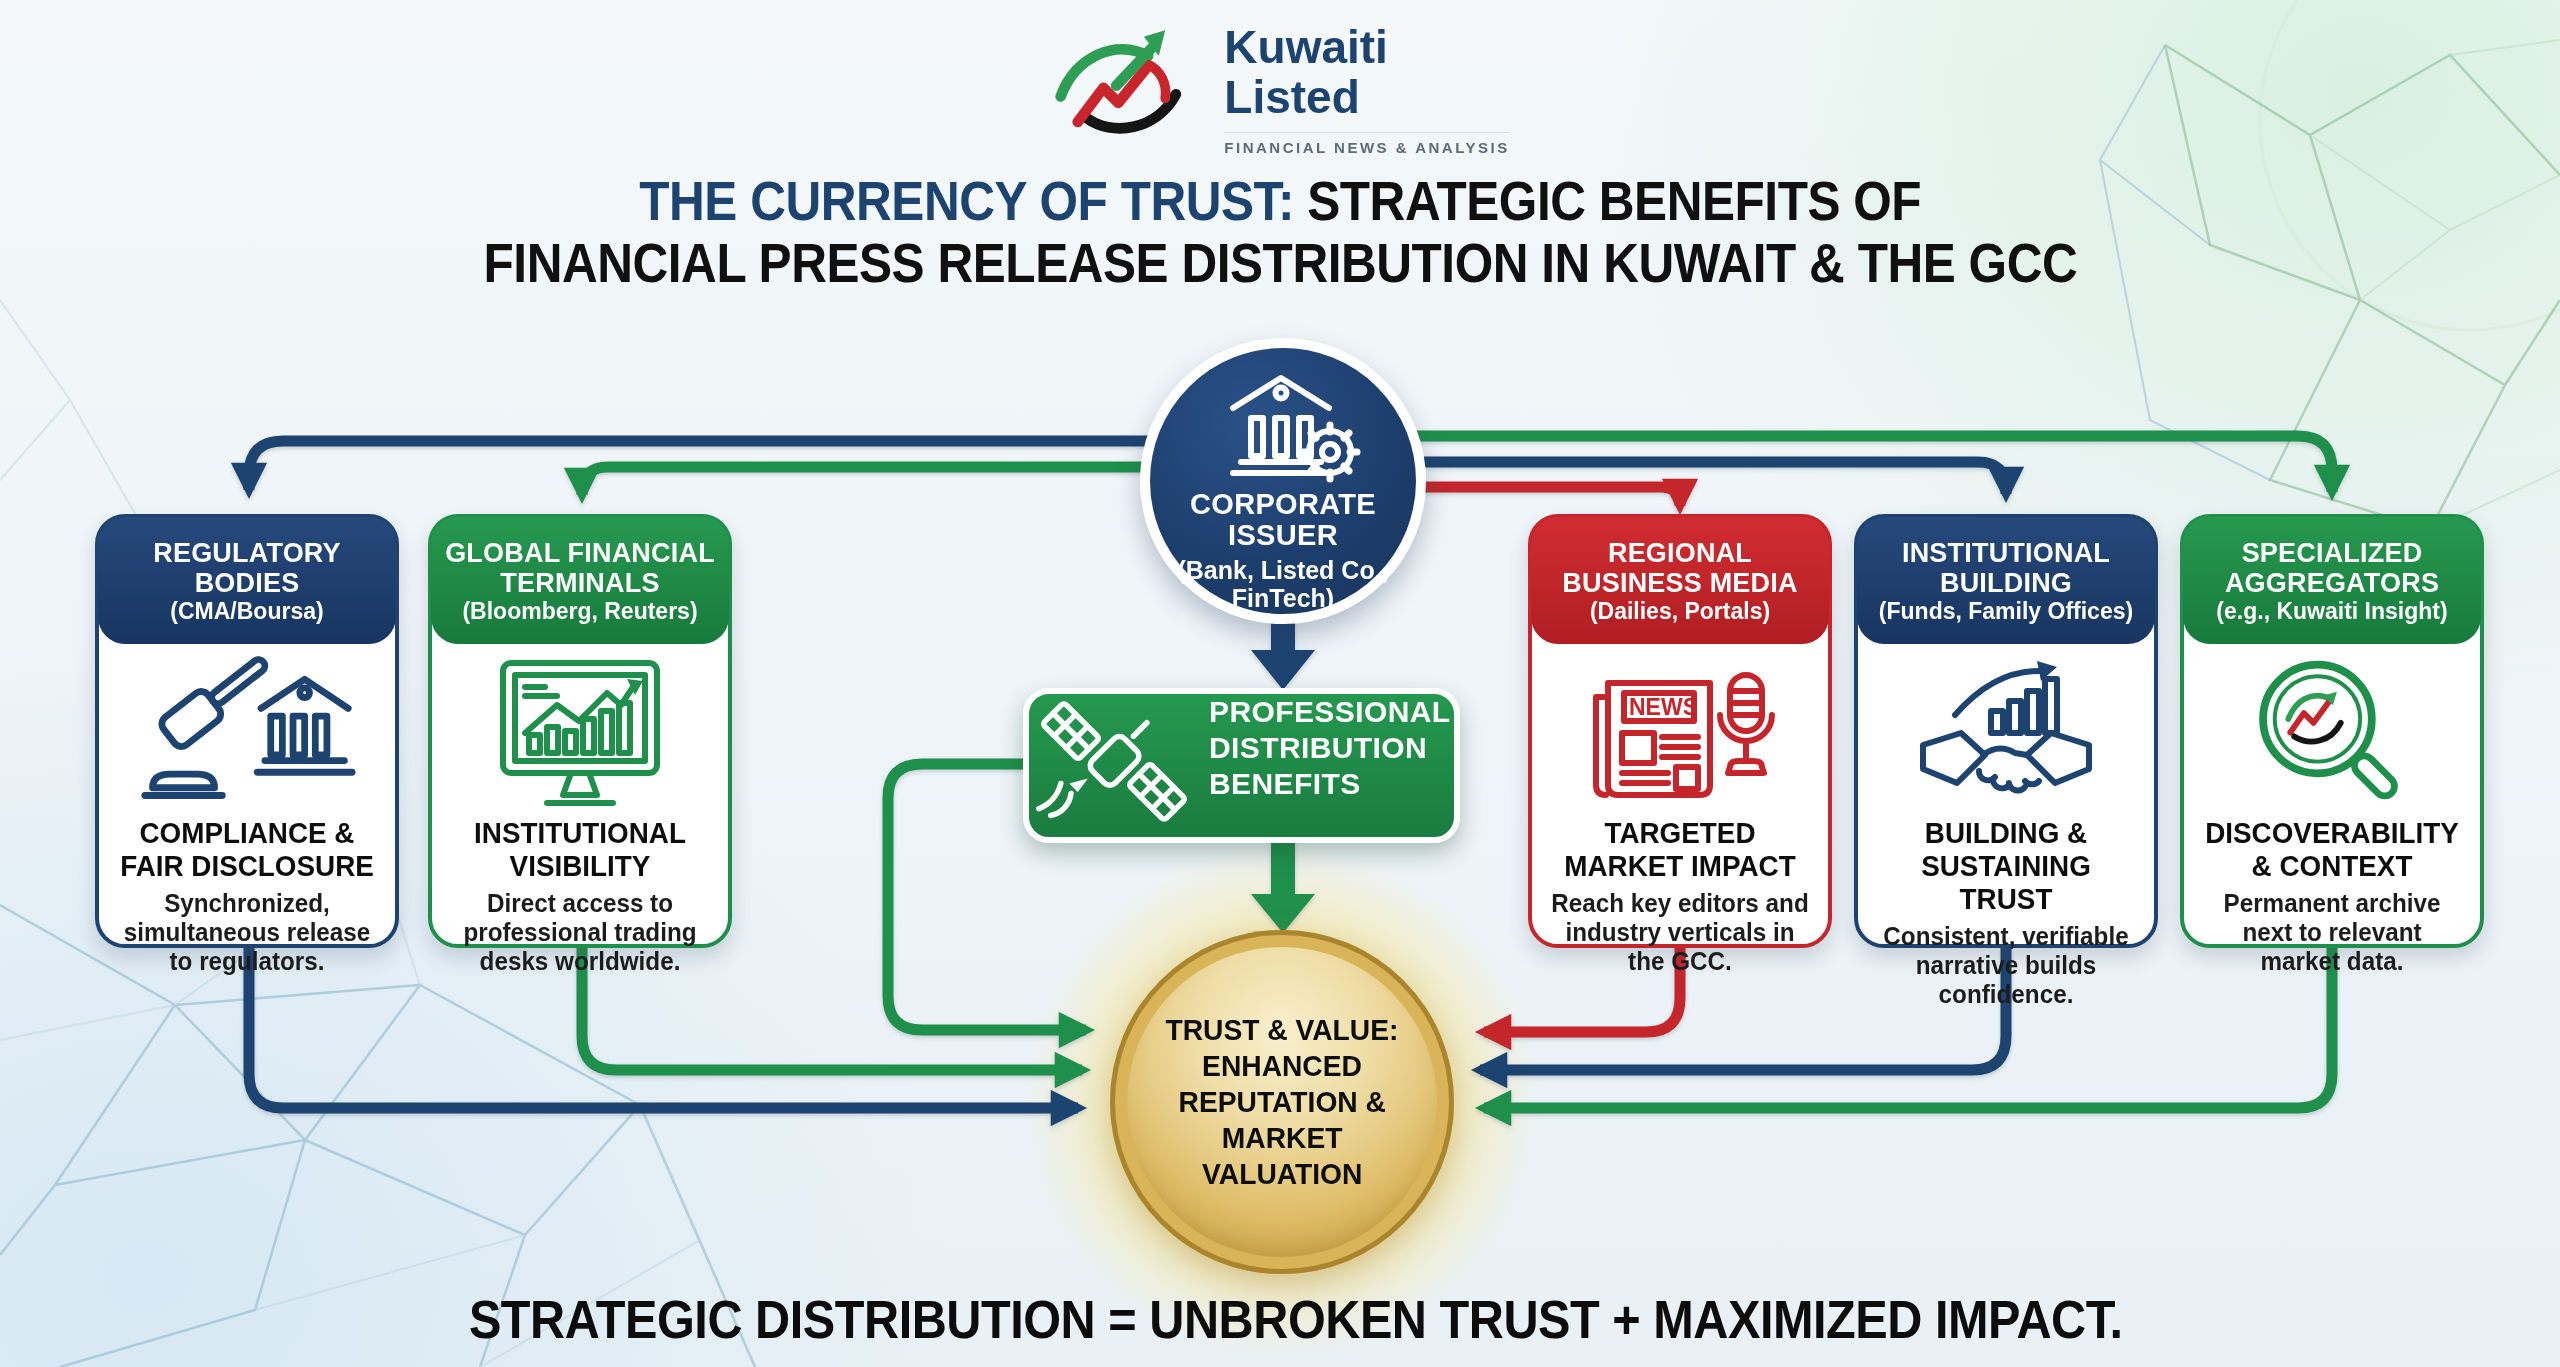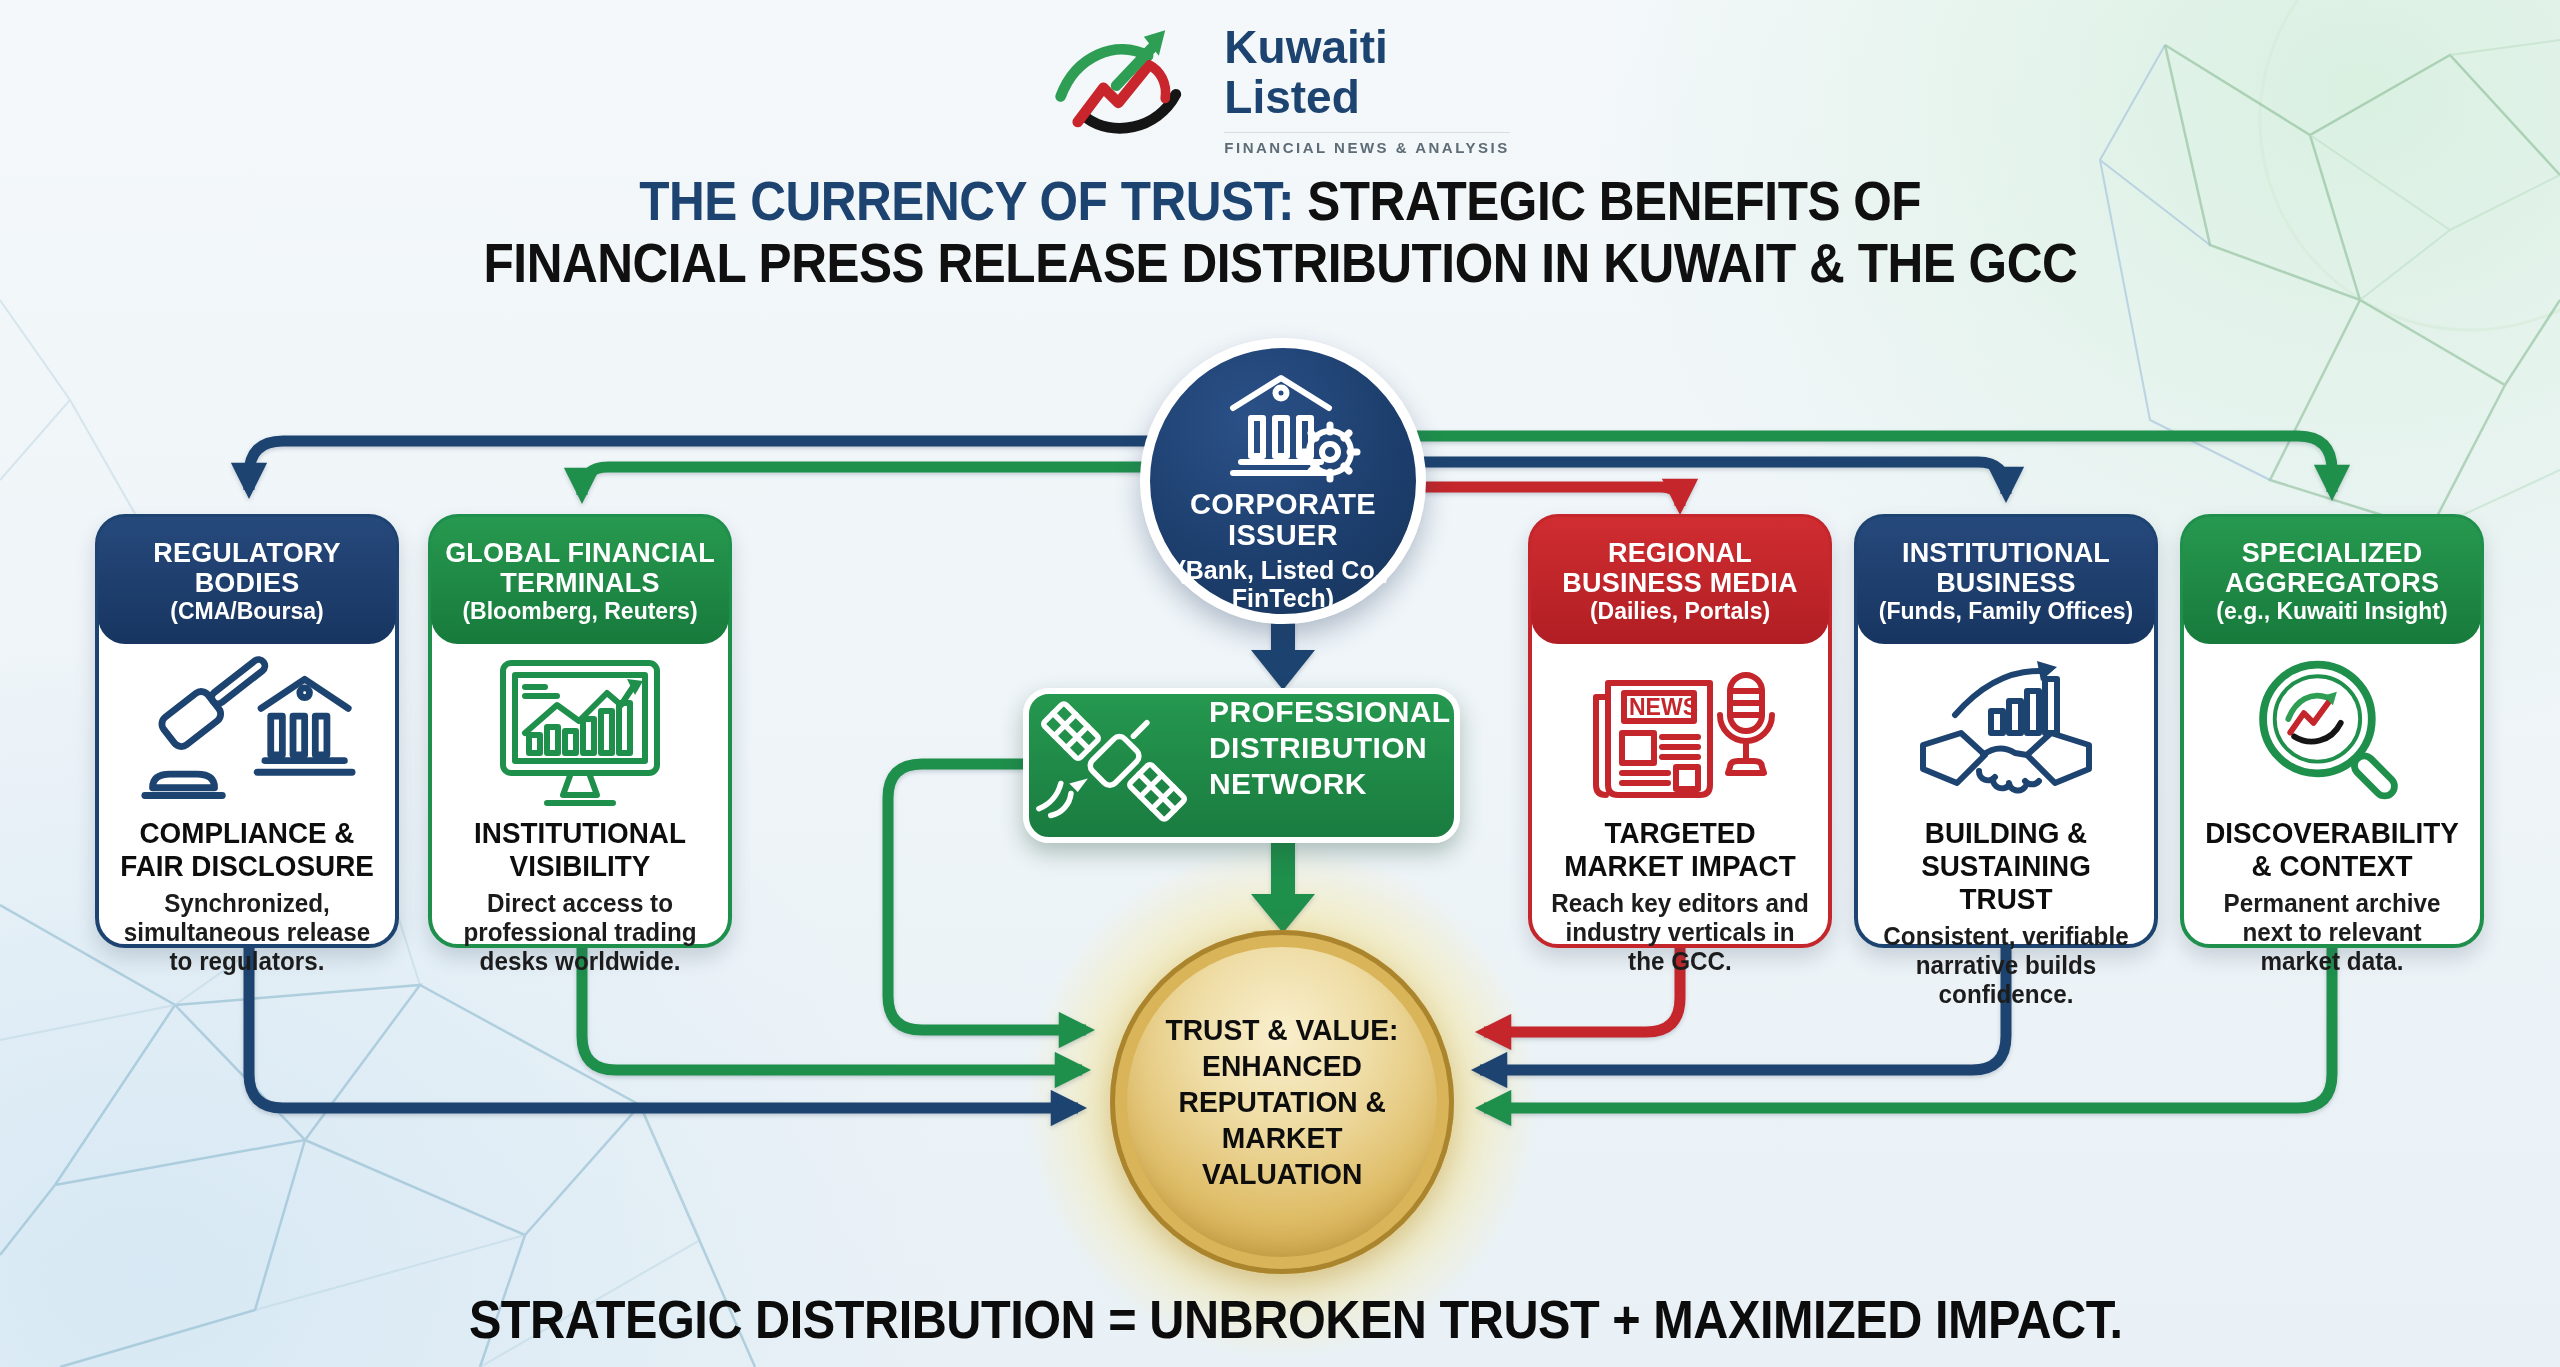--- a/index.html
+++ b/index.html
@@ -212,21 +212,21 @@
           </g>
         <line x1="118" y1="50" x2="134" y2="34"></line>
         <polygon points="64,100 52,116 42,106" fill="#ffffff" stroke="none"></polygon>
         <path d="M44,118 a30,30 0 0 1 -24,26"></path>
         <path d="M32,106 a44,44 0 0 1 -26,30"></path>
       </g>
     </svg>
     <div class="network-label">
       <div>PROFESSIONAL</div>
       <div>DISTRIBUTION</div>
-      <div>NETWORK</div>
+      <div>BENEFITS</div>
     </div>
   </div>
 
   <div class="coin">
     <div class="coin-line">TRUST &amp; VALUE:</div>
     <div class="coin-line">ENHANCED</div>
     <div class="coin-line">REPUTATION &amp;</div>
     <div class="coin-line">MARKET</div>
     <div class="coin-line">VALUATION</div>
   </div>
@@ -326,21 +326,21 @@
         </svg>
       </div>
       <div class="ch-title">TARGETED MARKET IMPACT</div>
       <div class="ch-text">Reach key editors and industry verticals in the GCC.</div>
     </div>
   </div>
 
   <div class="channel ch-navy pos-4">
     <div class="ch-header">
       <div class="ch-h1">INSTITUTIONAL</div>
-      <div class="ch-h2">BUSINESS</div>
+      <div class="ch-h2">BUILDING</div>
       <div class="ch-sub">(Funds, Family Offices)</div>
     </div>
     <div class="ch-body">
       <div class="ch-icon">
         <svg width="225" height="160" viewBox="0 0 215 160">
           <g fill="none" stroke="#1d4370" stroke-width="6" stroke-linejoin="round" stroke-linecap="round">
             <rect x="92" y="58" width="12" height="22"></rect>
             <rect x="110" y="48" width="12" height="32"></rect>
             <rect x="128" y="38" width="12" height="42"></rect>
             <rect x="146" y="26" width="12" height="54"></rect>

